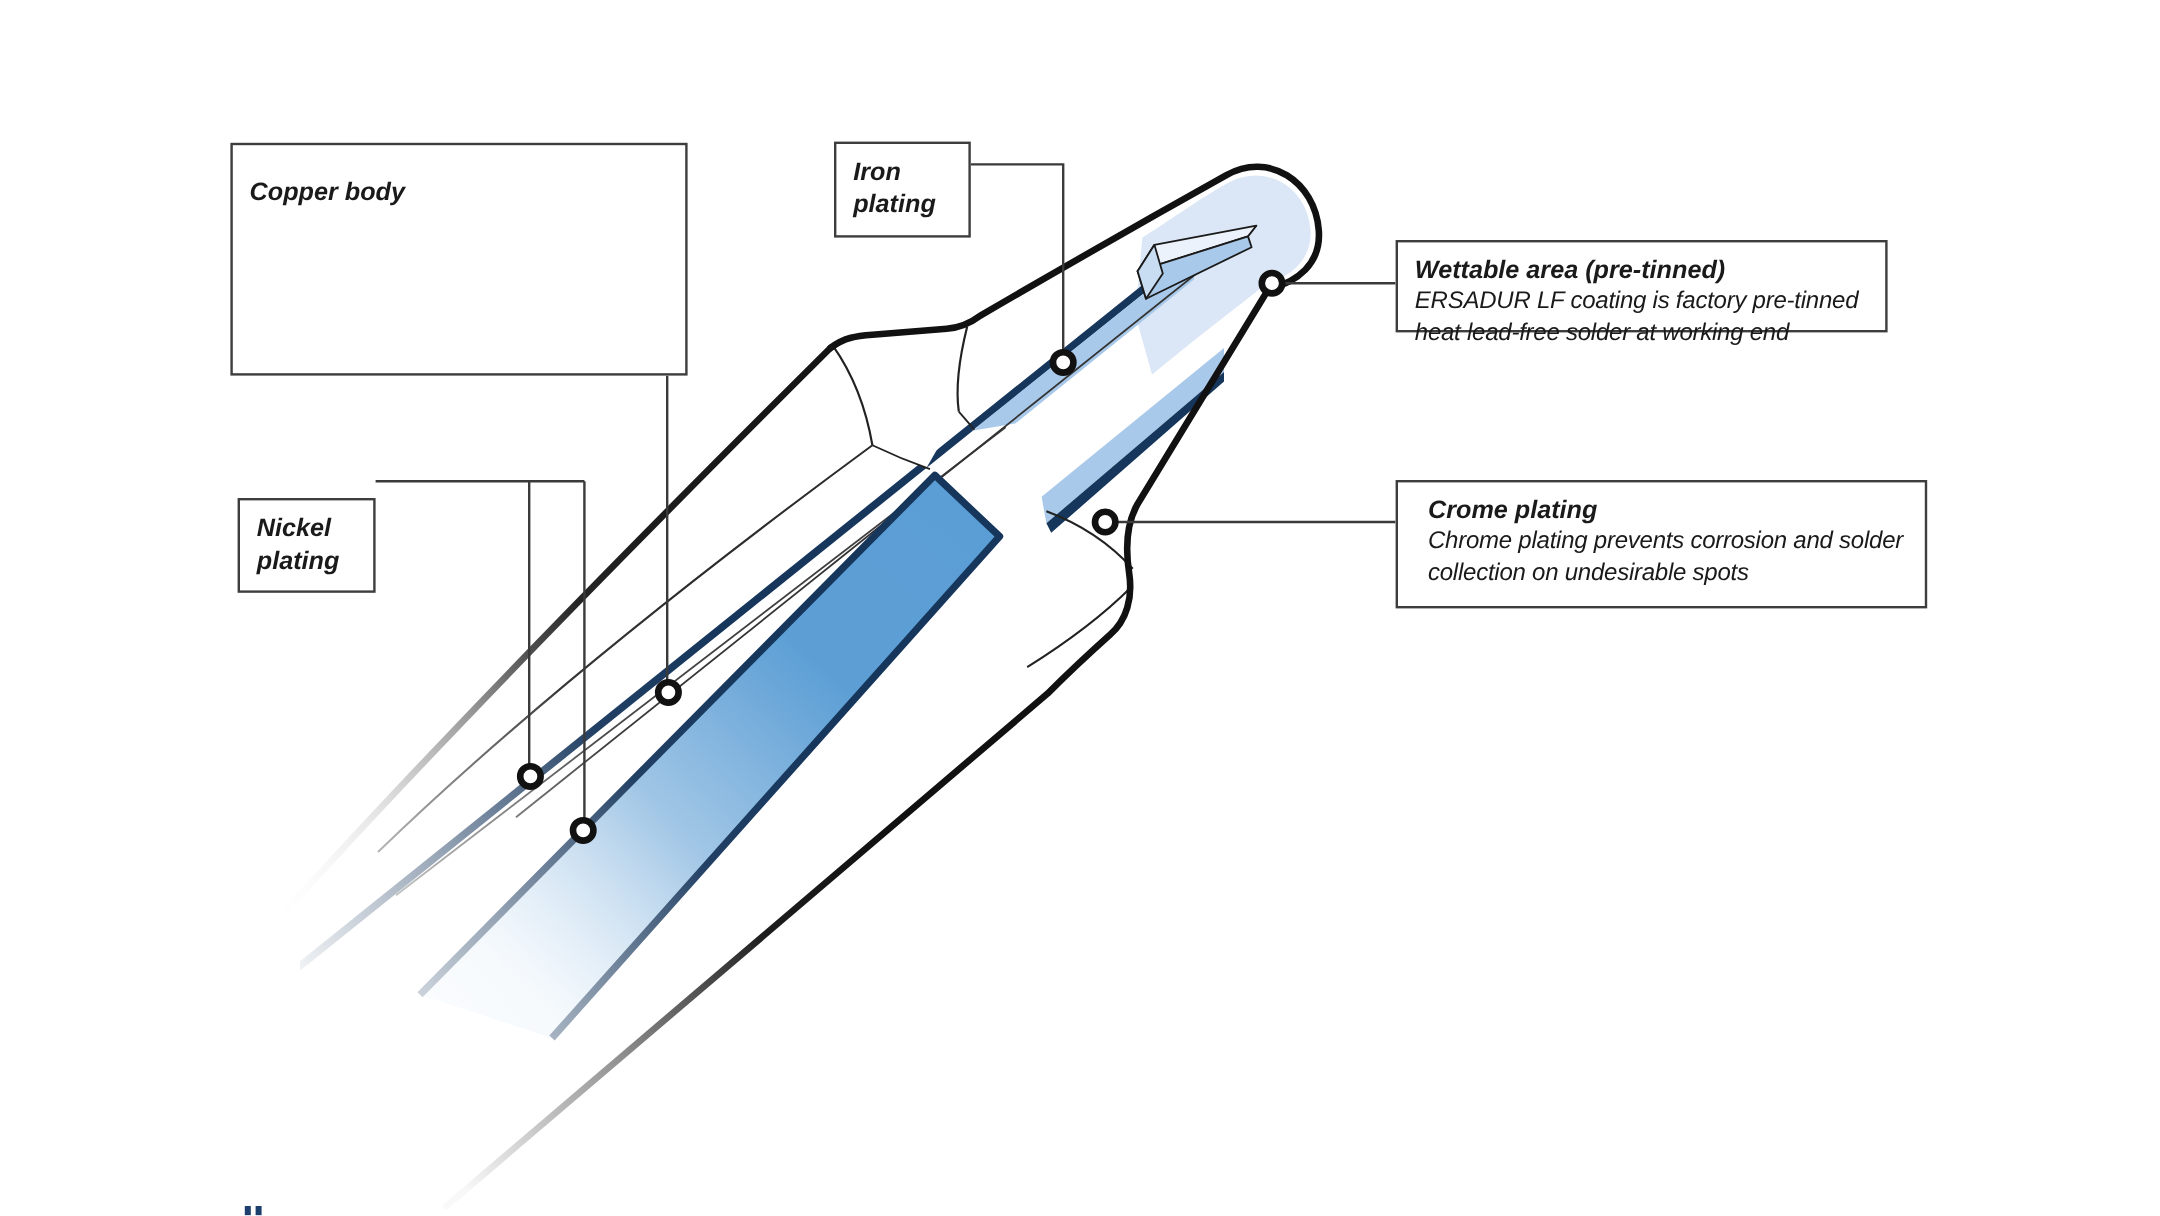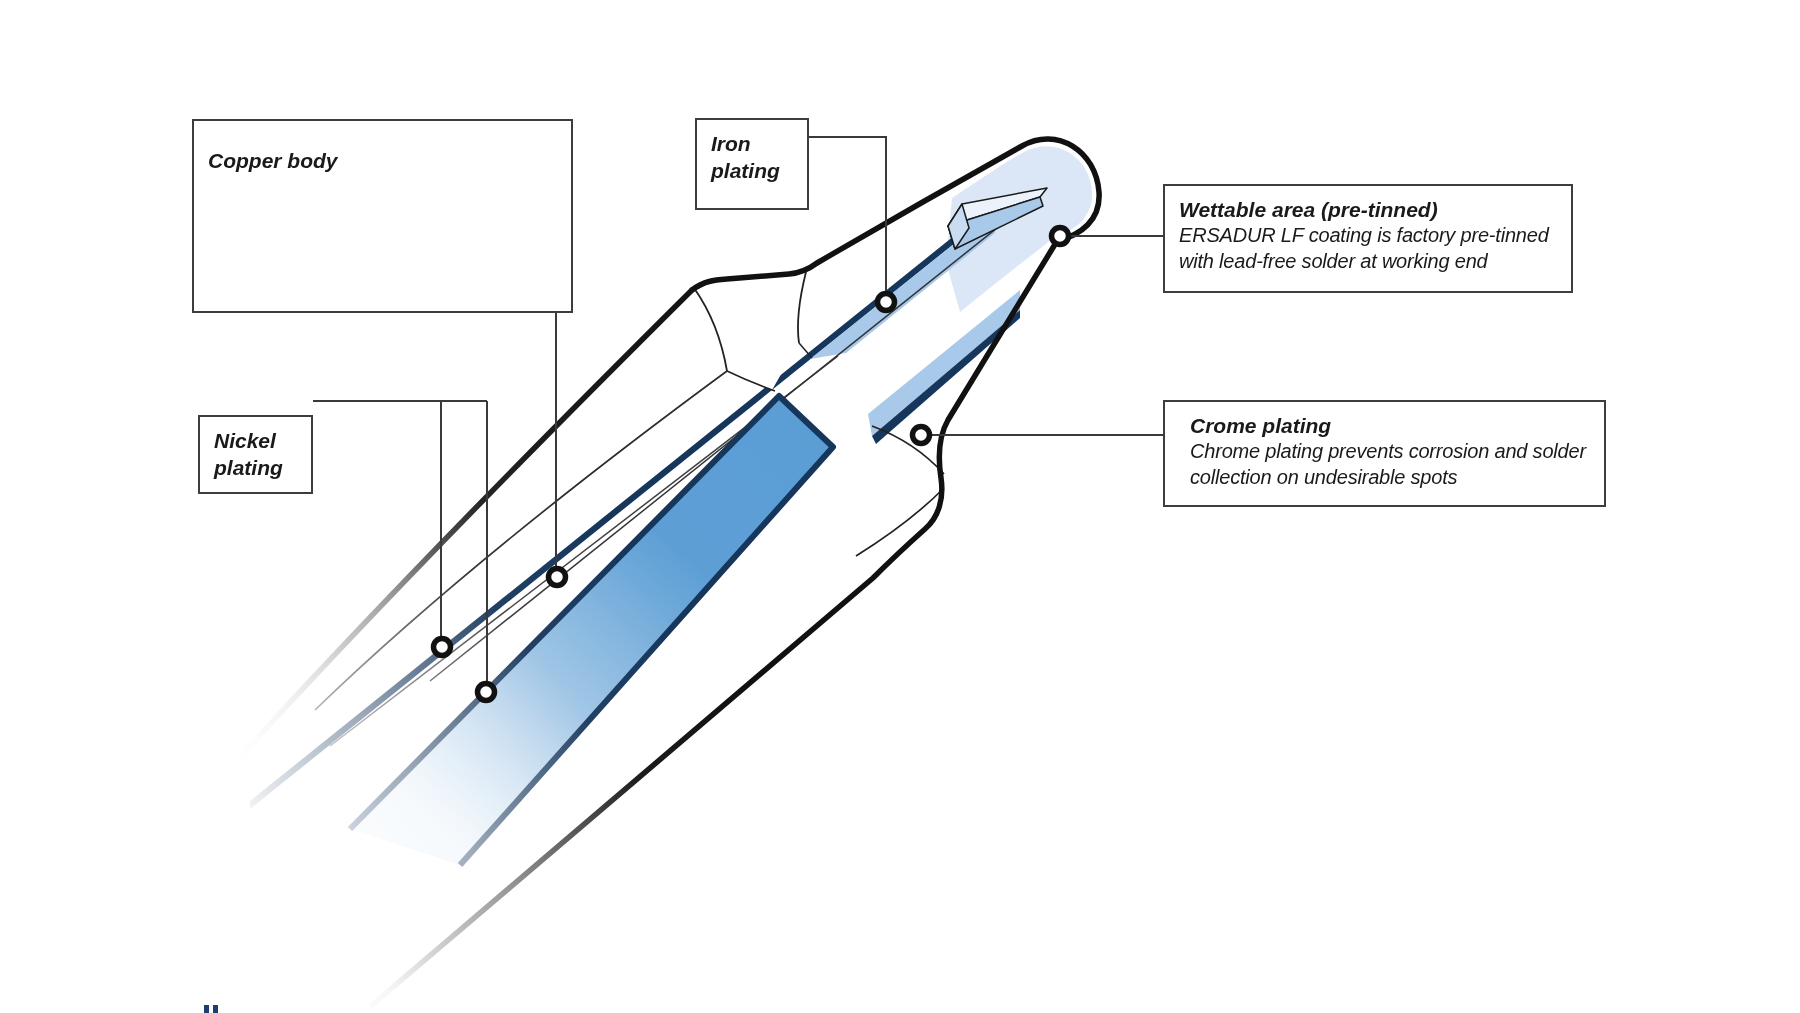--- a/index.html
+++ b/index.html
@@ -107,29 +107,29 @@
 
   <div class="callout" style="left:192px;top:119px;width:381px;height:194px;padding-top:26px;">
     <div class="t">Copper body</div>
   </div>
 
   <div class="callout" style="left:198px;top:383px;width:115px;height:79px;margin-top:32px;">
     <div class="t">Nickel
 plating</div>
   </div>
 
-  <div class="callout" style="left:695px;top:118px;width:114px;height:92px;">
+  <div class="callout" style="left:695px;top:118px;width:114px;height:80px;">
     <div class="t">Iron
 plating</div>
   </div>
 
-  <div class="callout" style="left:1163px;top:184px;width:410px;height:109px;">
+  <div class="callout" style="left:1163px;top:200px;width:410px;height:77px;">
     <div class="t">Wettable area (pre-tinned)</div>
     <div class="b">ERSADUR LF coating is factory pre-tinned
-with lead-free solder at working end</div>
+heat lead-free solder at working end</div>
   </div>
 
   <div class="callout" style="left:1163px;top:400px;width:443px;height:107px;padding-left:25px;">
     <div class="t">Crome plating</div>
     <div class="b">Chrome plating prevents corrosion and solder
 collection on undesirable spots</div>
   </div>
 
 </div>
 

